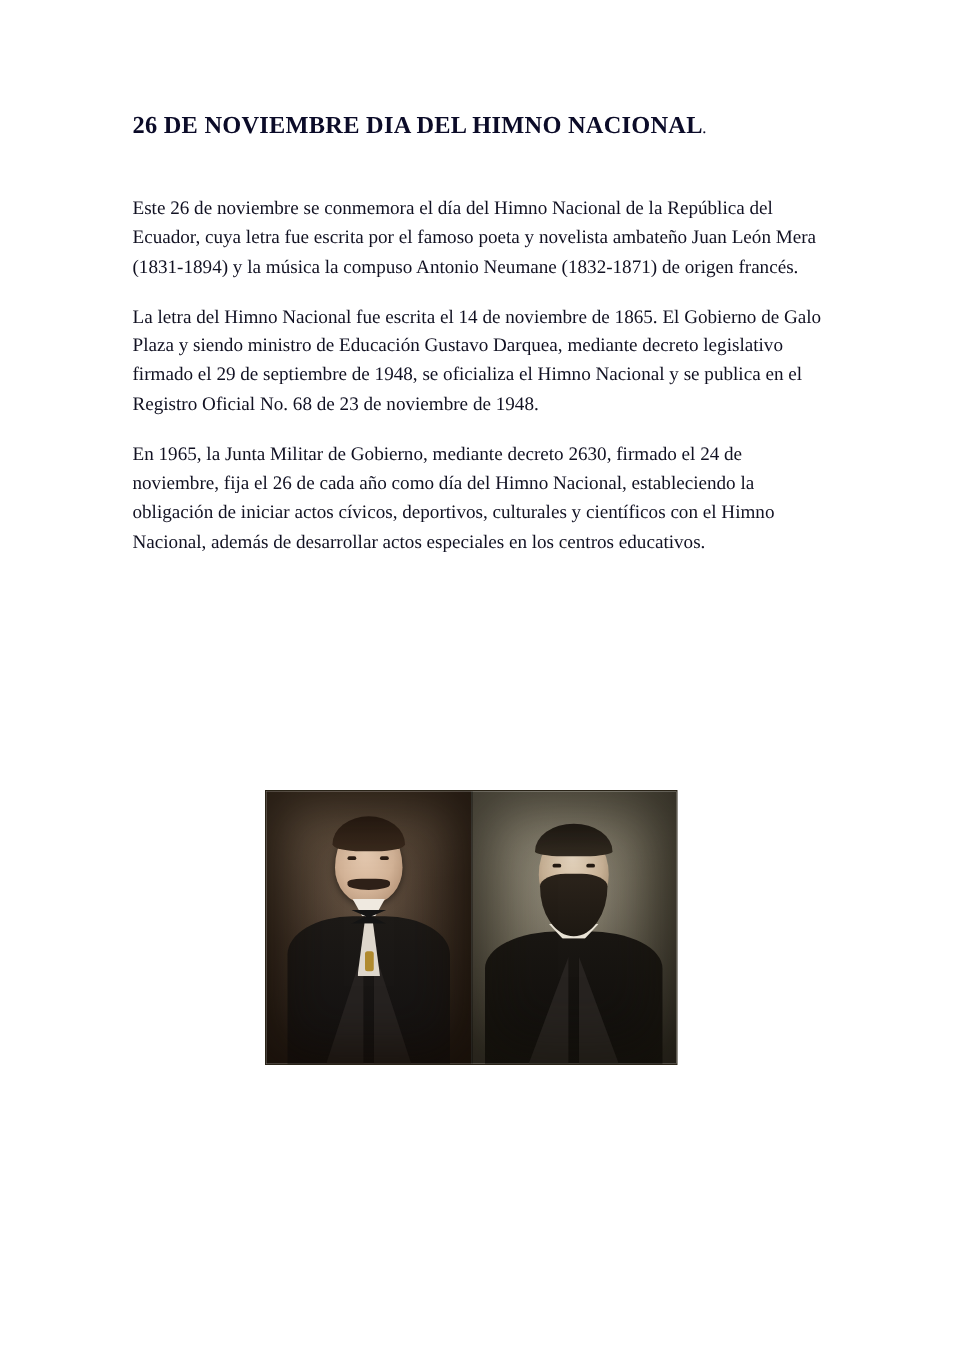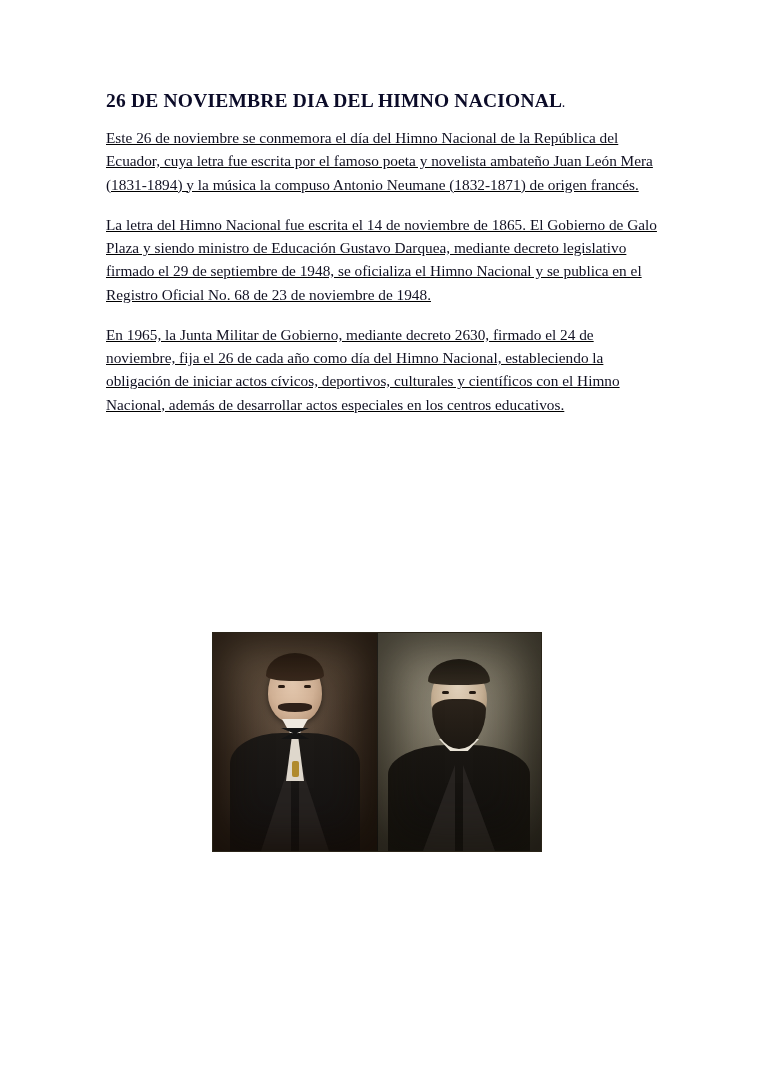--- a/index.html
+++ b/index.html
@@ -30,22 +30,21 @@
     letter-spacing: 0.2px;
     margin: 18px 0 0 0;
     color: #0b0b28;
     white-space: nowrap;
   }
   .doc-title .title-sub {
     font-size: 10px;
     vertical-align: baseline;
   }
   .body-block {
-    margin-top: 14px;
-    text-decoration: underline;
+    margin-top: 43px;
   }
   .para {
     font-size: 15.3px;
     line-height: 1.52;
     color: #111122;
     margin: 0 0 17px 0;
     text-align: left;
     max-width: 560px;
   }
   .figure {

